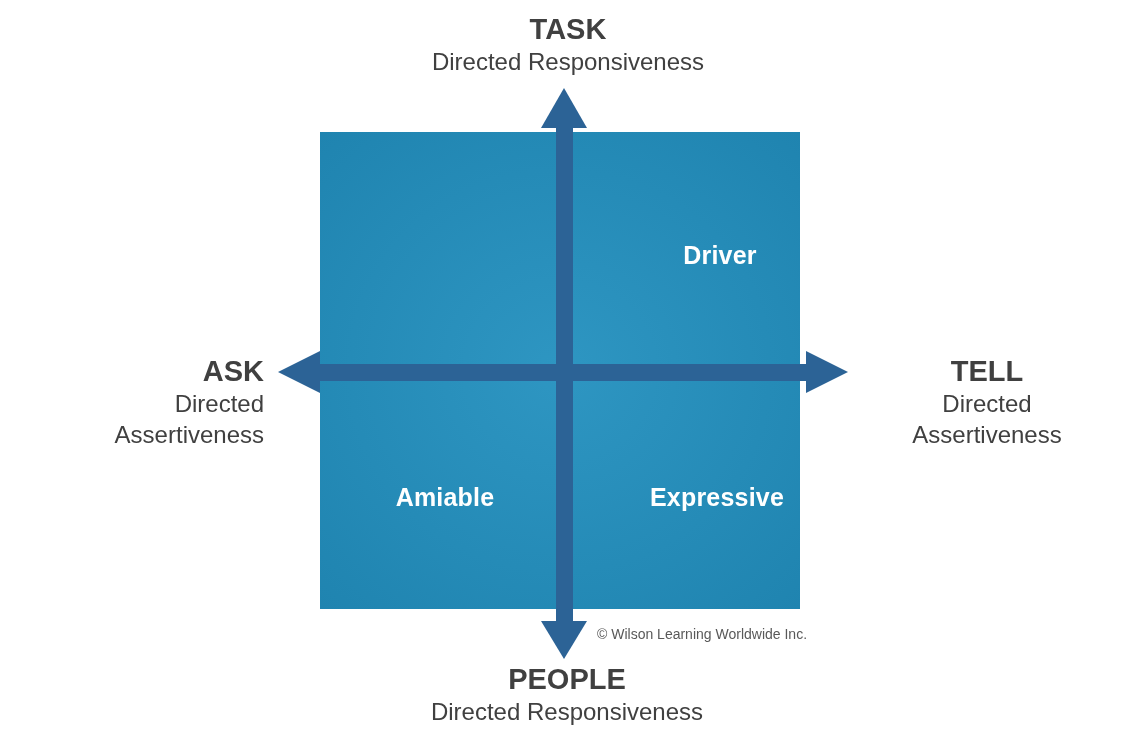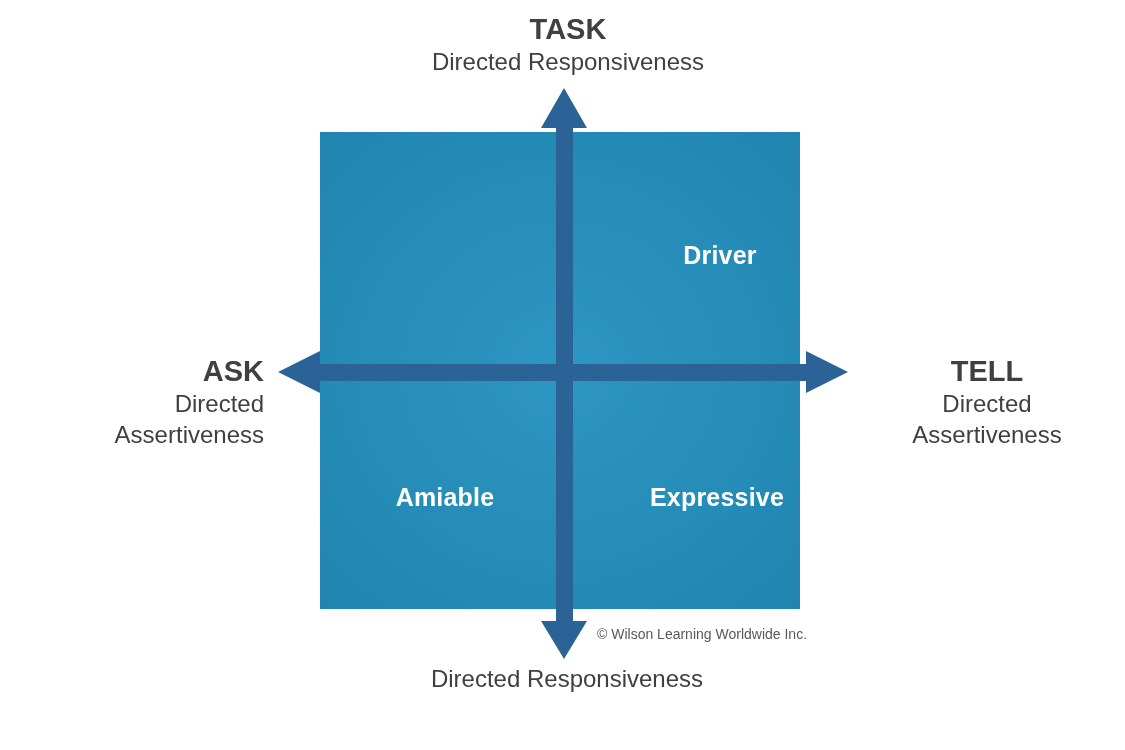--- a/index.html
+++ b/index.html
@@ -146,18 +146,19 @@
     <div class="axis-sub">Assertiveness</div>
   </div>
 
   <div class="axis-caption right">
     <div class="axis-title">TELL</div>
     <div class="axis-sub">Directed</div>
     <div class="axis-sub">Assertiveness</div>
   </div>
 
   <div class="axis-caption bottom">
+    <div class="axis-title">PEOPLE</div>
     <div class="axis-sub">Directed Responsiveness</div>
   </div>
 
   <div class="copyright">© Wilson Learning Worldwide Inc.</div>
 
 </div>
 
 </body></html>

